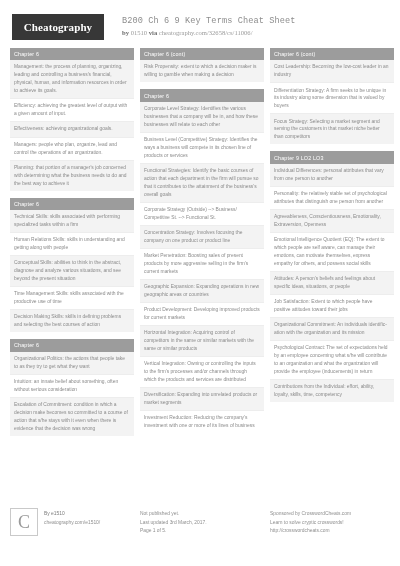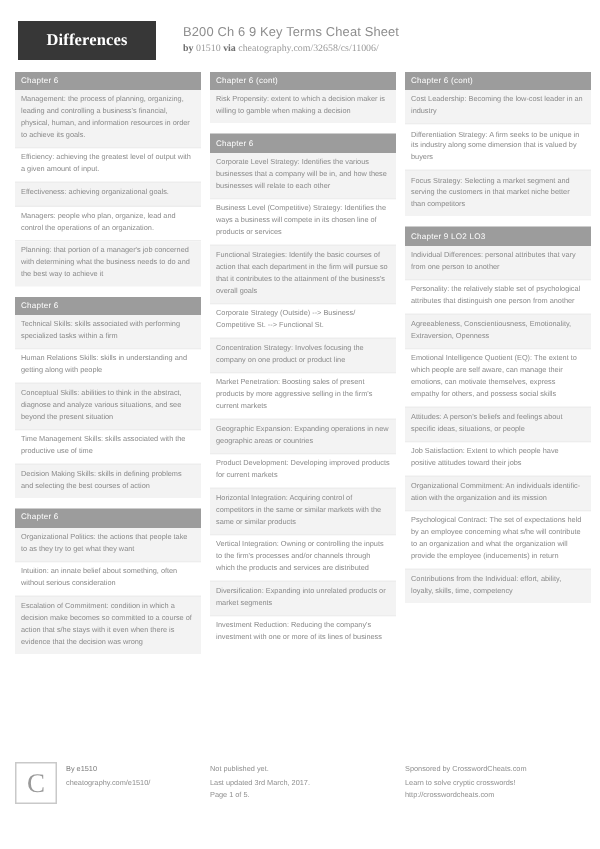--- a/index.html
+++ b/index.html
@@ -32,21 +32,21 @@
     font-weight: bold;
     font-size: 11px;
     letter-spacing: 0.1px;
     flex: 0 0 auto;
   }
   .header-text {
     margin-left: 18px;
     line-height: 1.35;
   }
   .sheet-title {
-    font-family: Liberation Sans, sans-serif;
+    font-family: Liberation Mono, monospace;
     font-size: 8.6px;
     color: #8d8d8d;
     letter-spacing: 0.1px;
     white-space: nowrap;
   }
   .sheet-byline {
     font-family: "Liberation Serif", serif;
     font-size: 6.6px;
     color: #9b9b9b;
     margin-top: 1px;
@@ -116,21 +116,21 @@
     white-space: nowrap;
   }
   .footer-line.strong { color: #7b7b7b; }
 </style>
 </head>
 <body>
 
 <div class="page">
 
   <div class="header">
-    <div class="brand-logo">Differences</div>
+    <div class="brand-logo">Cheatography</div>
     <div class="header-text">
       <div class="sheet-title">B200 Ch 6 9 Key Terms Cheat Sheet</div>
       <div class="sheet-byline"><b>by</b> <span>01510</span> <b>via</b> <span>cheatography.com/32658/cs/11006/</span></div>
     </div>
   </div>
 
   <div class="columns">
     <div class="column">
         <div class="block">
           <div class="block-title">Chapter 6</div>

